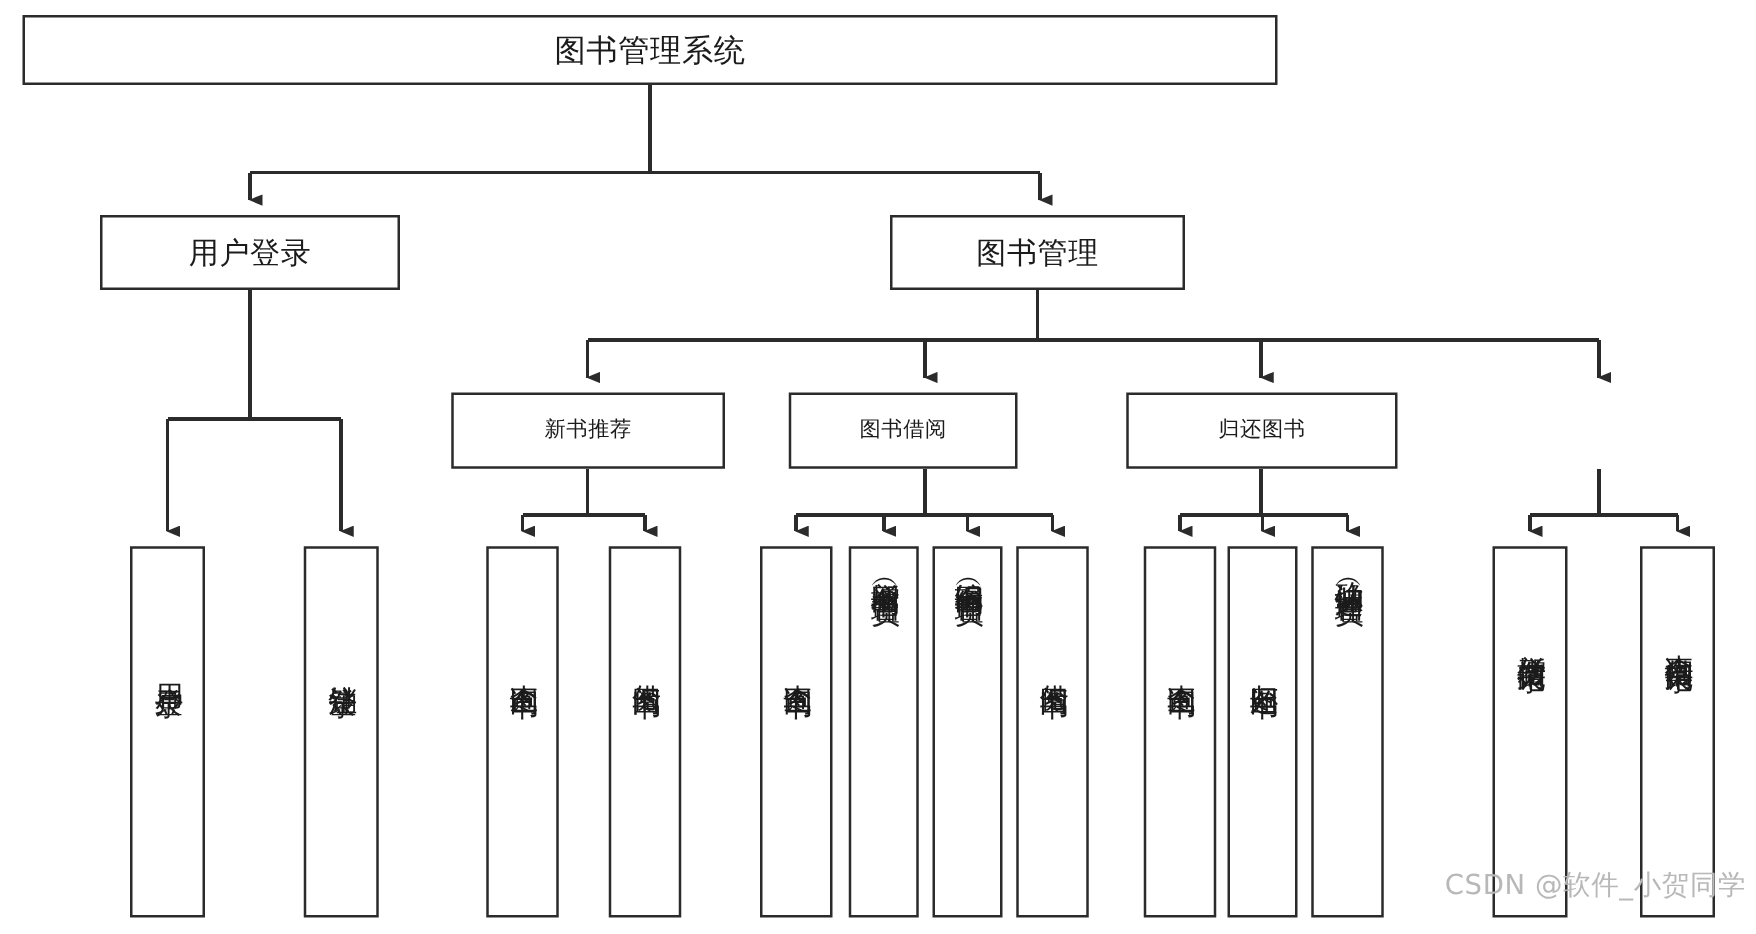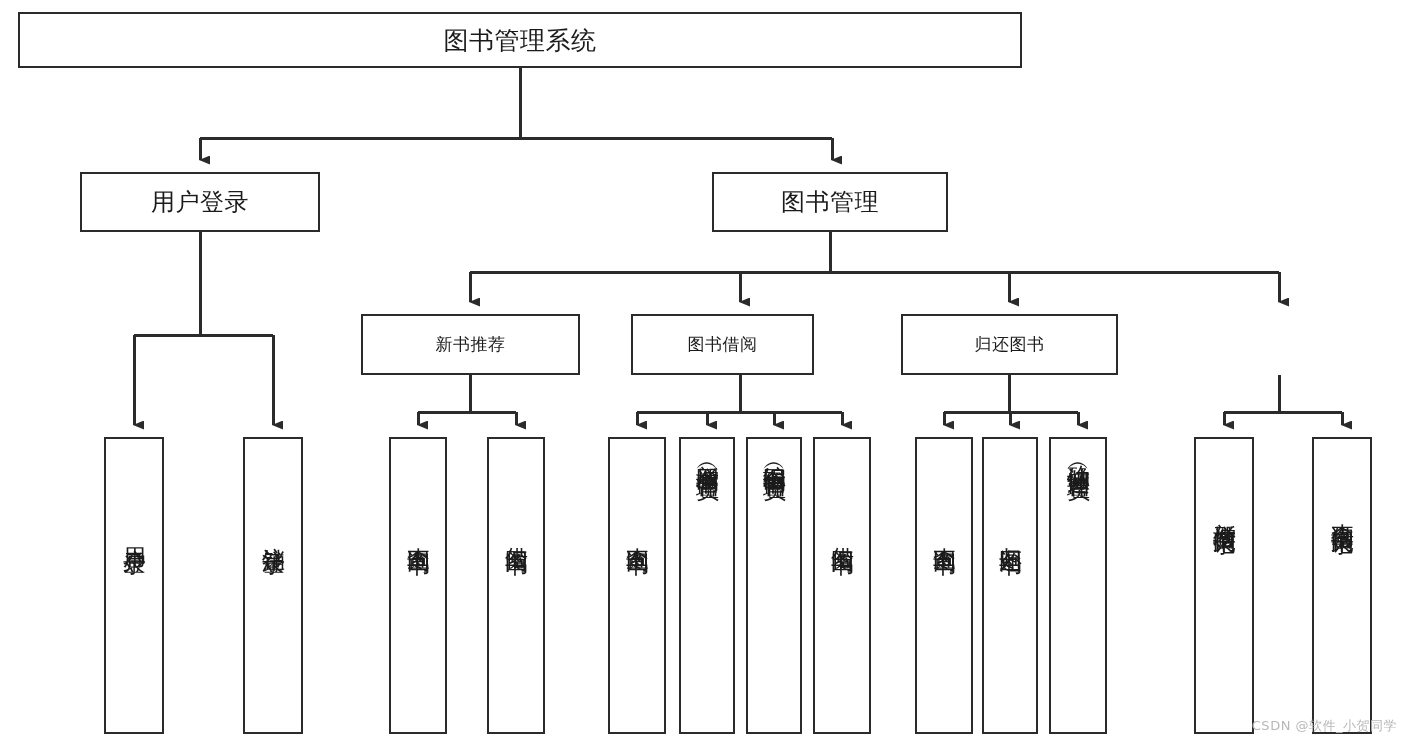--- a/index.html
+++ b/index.html
@@ -65,22 +65,22 @@
   .node.leaf.mid2 .label-v {
     margin-top: 60px;
   }
   .node.leaf.top .label-v {
     margin-top: 2px;
   }
 
   .watermark {
     position: absolute;
     right: 8px;
-    bottom: 12px;
-    font-size: 13px;
+    bottom: 24px;
+    font-size: 22px;
     color: #b8b8b8;
     white-space: nowrap;
     letter-spacing: 0.5px;
     margin-left: 41px;
   }
 </style>
 </head>
 <body>
 
 <div id="diagram-root">

